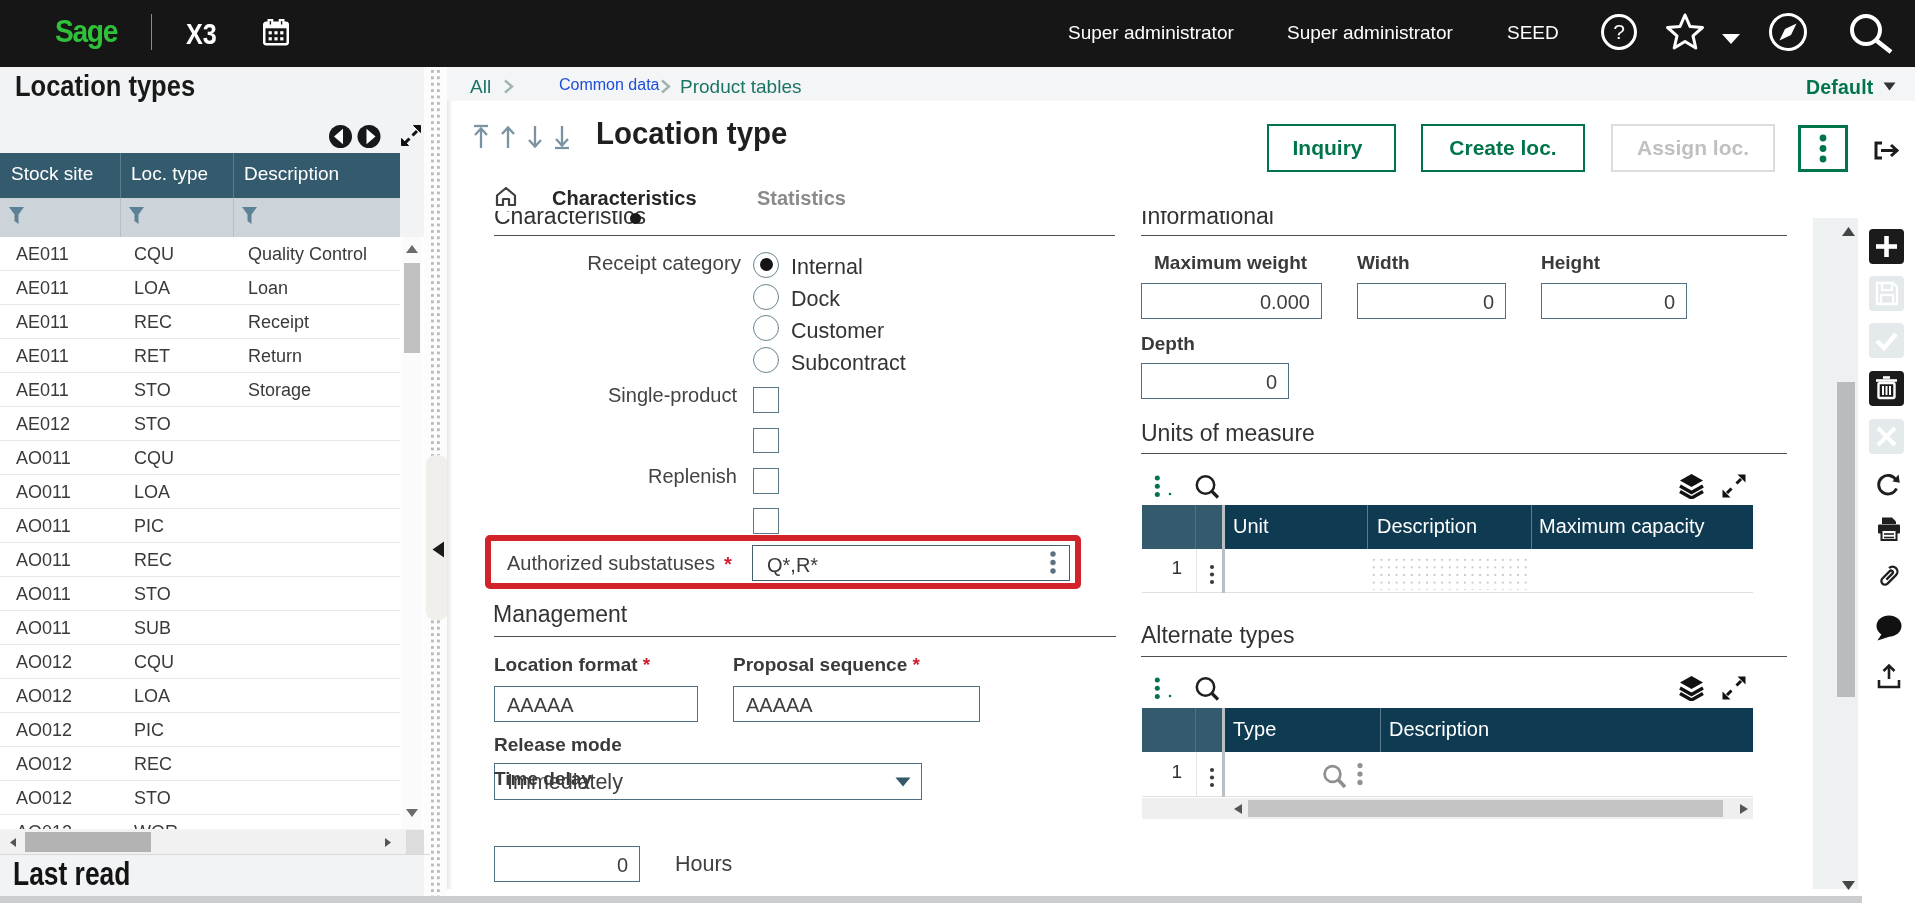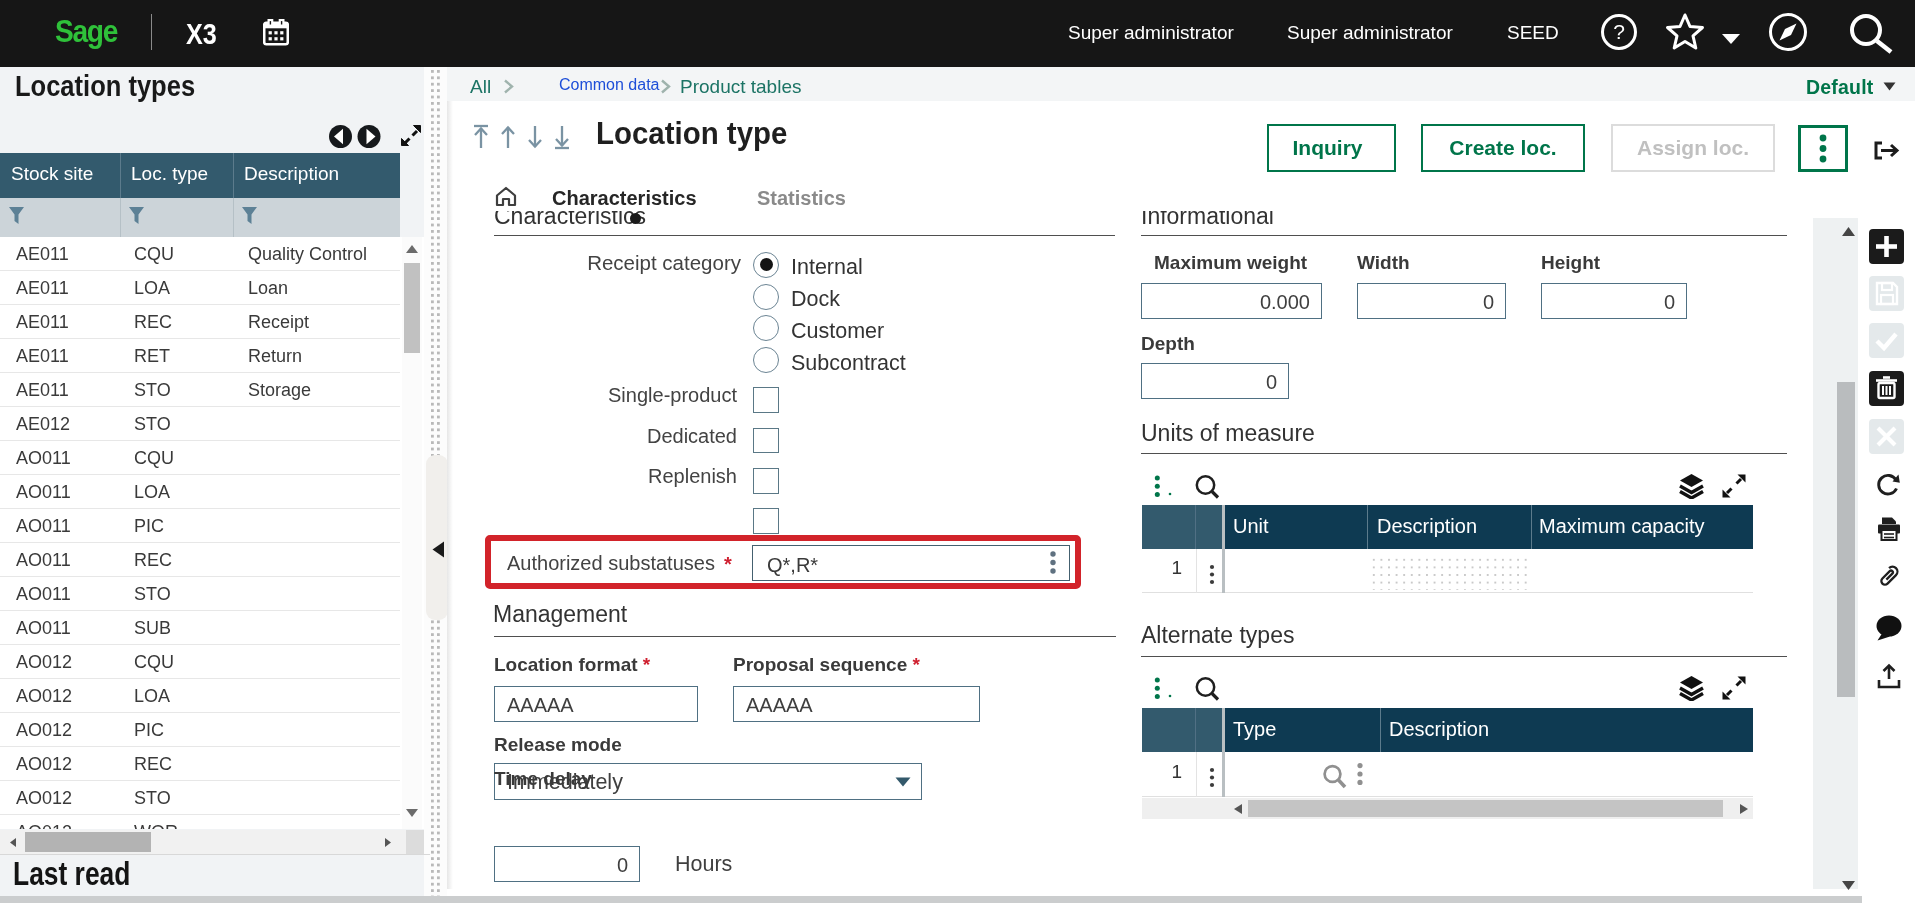--- a/index.html
+++ b/index.html
@@ -453,21 +453,20 @@
 <div class="abs" style="left:759.5px;top:258.3px;width:13px;height:13px;border-radius:50%;background:#141414;"></div>
 <div class="abs" style="left:791px;top:255.3px;font-size:21.5px;color:#333;">Internal</div>
 <div class="abs" style="left:753px;top:283.6px;width:26px;height:26px;border-radius:50%;border:1.7px solid #6b8493;background:#fff;"></div>
 <div class="abs" style="left:791px;top:287.1px;font-size:21.5px;color:#333;">Dock</div>
 <div class="abs" style="left:753px;top:315.40000000000003px;width:26px;height:26px;border-radius:50%;border:1.7px solid #6b8493;background:#fff;"></div>
 <div class="abs" style="left:791px;top:318.90000000000003px;font-size:21.5px;color:#333;">Customer</div>
 <div class="abs" style="left:753px;top:347.20000000000005px;width:26px;height:26px;border-radius:50%;border:1.7px solid #6b8493;background:#fff;"></div>
 <div class="abs" style="left:791px;top:350.70000000000005px;font-size:21.5px;color:#333;">Subcontract</div>
 <div class="abs" style="left:400px;top:384.2px;width:337px;text-align:right;font-size:20px;color:#434343;">Single-product</div>
 <div class="abs" style="left:753px;top:387.2px;width:25.5px;height:25.5px;border:1.6px solid #5a7886;background:#fff;"></div>
-<div class="abs" style="left:400px;top:424.5px;width:337px;text-align:right;font-size:20px;color:#434343;">Dedicated</div>
 <div class="abs" style="left:753px;top:427.5px;width:25.5px;height:25.5px;border:1.6px solid #5a7886;background:#fff;"></div>
 <div class="abs" style="left:400px;top:465.0px;width:337px;text-align:right;font-size:20px;color:#434343;">Replenish</div>
 <div class="abs" style="left:753px;top:468.0px;width:25.5px;height:25.5px;border:1.6px solid #5a7886;background:#fff;"></div>
 <div class="abs" style="left:753px;top:508.3px;width:25.5px;height:25.5px;border:1.6px solid #5a7886;background:#fff;"></div>
 <div class="abs" style="left:485px;top:535px;width:596px;height:54px;border:6px solid #d2232a;border-radius:5px;"></div>
 <div class="abs" style="left:507px;top:552px;font-size:20px;color:#434343;">Authorized substatuses</div>
 <div class="abs" style="left:724px;top:553px;font-size:20px;color:#cf2030;font-weight:bold;">*</div>
 <div class="abs" style="left:752px;top:545px;width:318px;height:36px;border:1.4px solid #44606f;background:#fff;"></div>
 <div class="abs" style="left:767px;top:554px;font-size:20px;color:#3a3a3a;">Q*,R*</div>
 <svg class="abs" style="left:1050px;top:551px;" width="6" height="23" viewBox="0 0 6 23">

